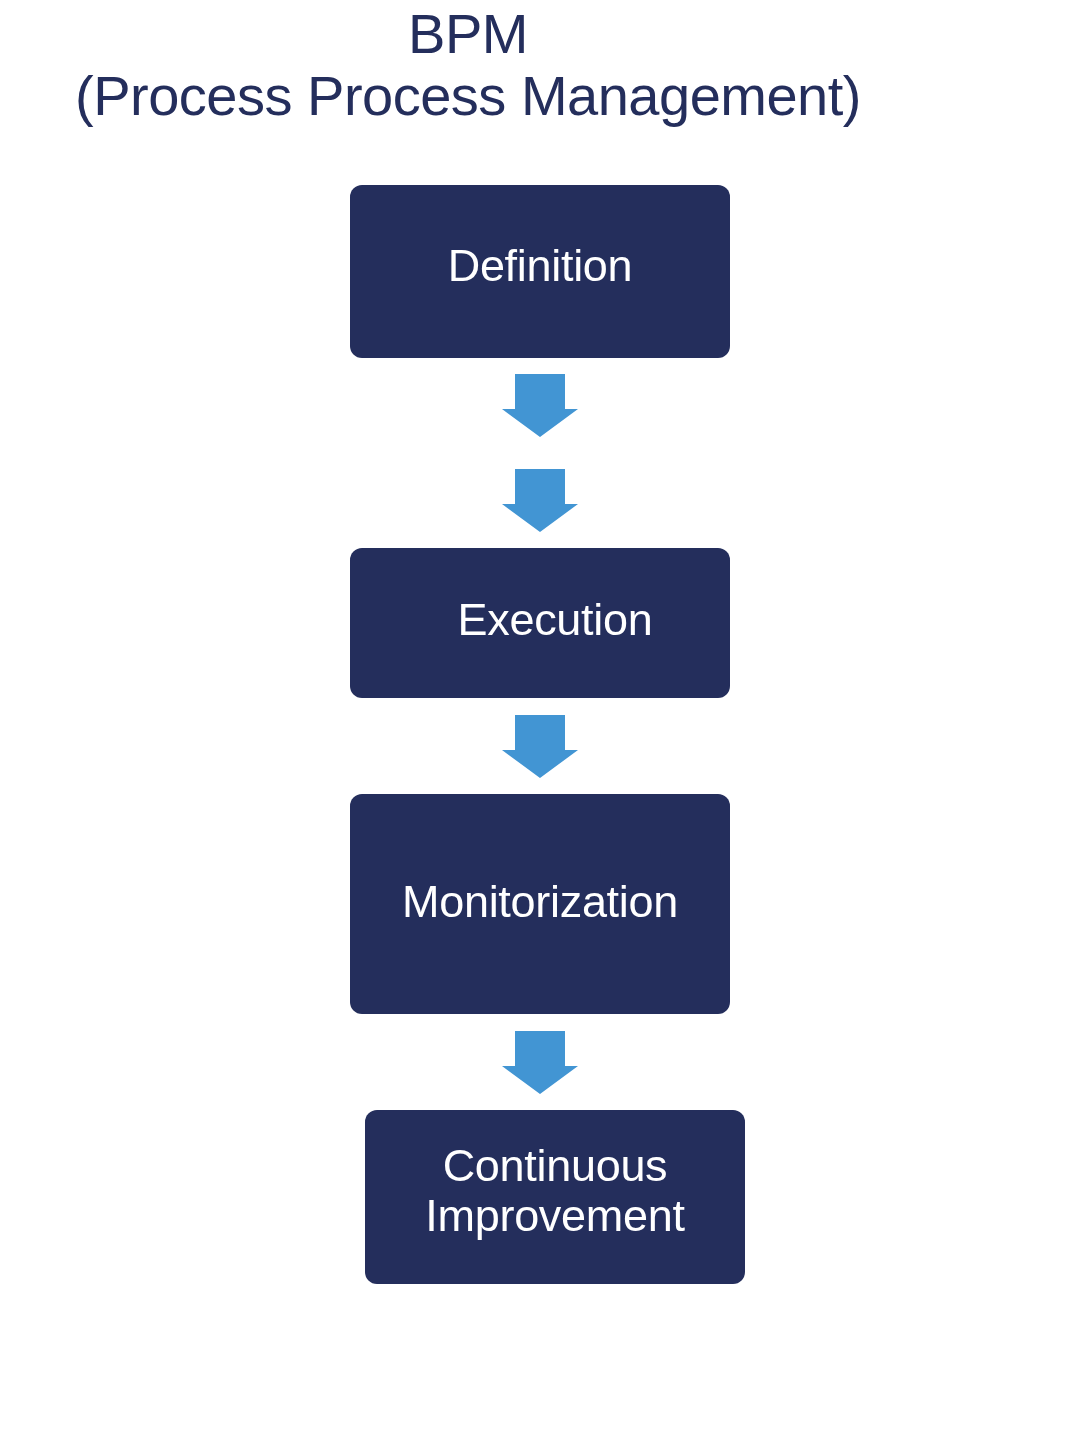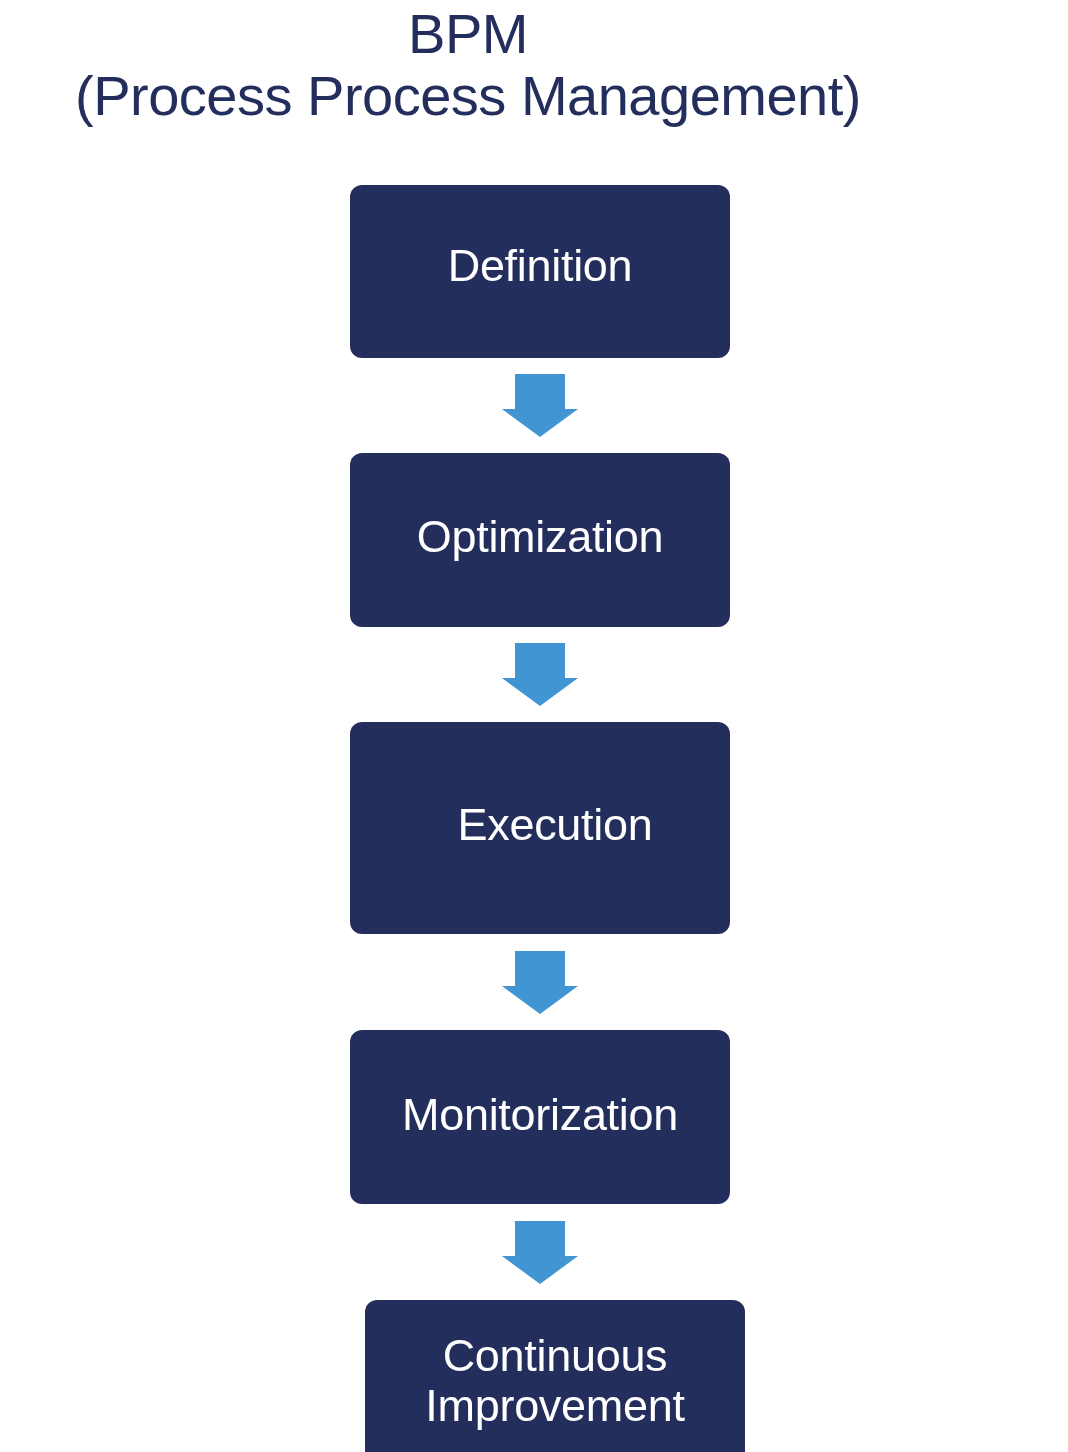--- a/index.html
+++ b/index.html
@@ -70,23 +70,23 @@
     letter-spacing: -0.3px;
     padding: 0 10px;
     white-space: pre-line;
   }
 
   
   .step-box.s0 { height: 173px; }
   .step-box.s0 .step-label { transform: translateY(-5px); }
   .step-box.s1 { height: 174px; }
   .step-box.s1 .step-label { transform: translateY(-3px); }
-  .step-box.s2 { height: 212px; padding-left: 30px; }
+  .step-box.s2 { height: 150px; padding-left: 30px; }
   .step-box.s2 .step-label { transform: translateY(-3px); }
-  .step-box.s3 { height: 174px; }
+  .step-box.s3 { height: 220px; }
   .step-box.s3 .step-label { transform: translateY(-2px); }
   .step-box.s4 { height: 174px; margin-left: 15px; }
   .step-box.s4 .step-label { transform: translateY(-6px); }
 
   
   .connector {
     width: 380px;
     display: flex;
     align-items: center;
     justify-content: center;
@@ -117,23 +117,20 @@
     <div class="step-box s0">
       <span class="step-label">Definition</span>
     </div>
 
     <div class="connector c0">
       <svg class="arrow-down" viewBox="0 0 76 63" xmlns="http://www.w3.org/2000/svg">
         <polygon points="13,0 63,0 63,35 76,35 38,63 0,35 13,35" fill="#4295d3"></polygon>
       </svg>
     </div>
 
-    <div class="step-box s1">
-      <span class="step-label">Optimization</span>
-    </div>
 
     <div class="connector c1">
       <svg class="arrow-down" viewBox="0 0 76 63" xmlns="http://www.w3.org/2000/svg">
         <polygon points="13,0 63,0 63,35 76,35 38,63 0,35 13,35" fill="#4295d3"></polygon>
       </svg>
     </div>
 
     <div class="step-box s2">
       <span class="step-label">Execution</span>
     </div>

